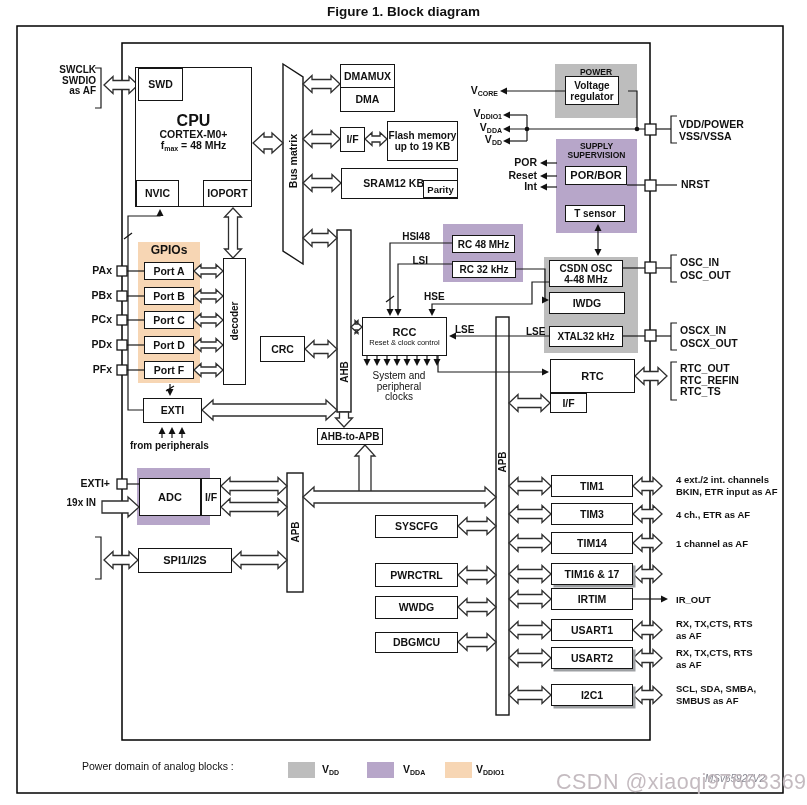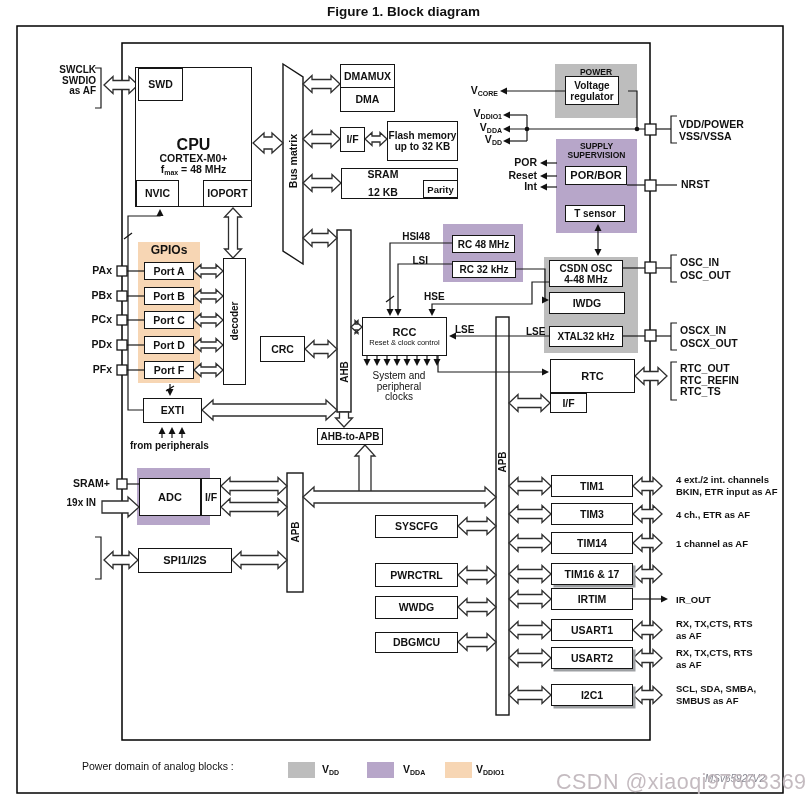--- a/index.html
+++ b/index.html
@@ -185,38 +185,38 @@
       <path d="M95,68 L101,68 L101,108 L95,108" class="wire"></path>
       <path d="M95,537 L101,537 L101,579 L95,579" class="wire"></path>
       <path d="M677,116 L671,116 L671,143 L677,143" class="wire"></path>
       <path d="M677,255 L671,255 L671,282 L677,282" class="wire"></path>
       <path d="M677,323 L671,323 L671,350 L677,350" class="wire"></path>
       <path d="M677,362 L671,362 L671,400 L677,400" class="wire"></path>
     </svg>
 
   <div class="l c" style="left:0;top:6px;width:807px;font-size:13.5px">Figure 1. Block diagram</div>
 
-  <div class="b" style="left:135px;top:67px;width:117px;height:140px;justify-content:flex-start;padding-top:68px">
+  <div class="b" style="left:135px;top:67px;width:117px;height:140px;justify-content:flex-start;padding-top:44px">
     <span style="font-size:16px;line-height:17px">CPU</span>
     <span>CORTEX-M0+</span>
     <span><span>f</span><sub>max</sub><span> = 48 MHz</span></span>
   </div>
   <div class="b" style="left:138px;top:68px;width:45px;height:33px">SWD</div>
   <div class="b" style="left:136px;top:180px;width:43px;height:27px">NVIC</div>
   <div class="b" style="left:203px;top:180px;width:49px;height:27px">IOPORT</div>
 
   <div class="b" style="left:340px;top:64px;width:55px;height:24px">DMAMUX</div>
   <div class="b" style="left:340px;top:87px;width:55px;height:25px">DMA</div>
   <div class="b" style="left:340px;top:127px;width:25px;height:25px">I/F</div>
   <div class="b f10" style="left:387px;top:121px;width:71px;height:40px">
     <span>Flash memory</span>
-      <span>up to 32 KB</span>
+      <span>up to 19 KB</span>
   </div>
   <div class="b" style="left:341px;top:168px;width:117px;height:31px">
-    <div style="position:absolute;left:0;top:0;width:82px;height:100%;display:flex;flex-direction:column;align-items:center;justify-content:space-between">
+    <div style="position:absolute;left:0;top:0;width:82px;height:100%;display:flex;flex-direction:row;align-items:center;justify-content:flex-end">
       <span>SRAM</span>
         <span>12 KB</span>
     </div>
   </div>
   <div class="b f95" style="left:423px;top:180px;width:35px;height:18px">Parity</div>
 
   <div class="l c" style="left:138px;top:245px;width:62px;font-size:12px">GPIOs</div>
   <div class="b" style="left:144px;top:262px;width:50px;height:18px">Port A</div>
   <div class="b" style="left:144px;top:287px;width:50px;height:18px">Port B</div>
   <div class="b" style="left:144px;top:311px;width:50px;height:18px">Port C</div>
@@ -301,21 +301,21 @@
   <div class="l r" style="left:38px;top:65px;width:58px;font-size:10px;line-height:10.5px">
     <span style="display:block">SWCLK</span>
     <span style="display:block">SWDIO</span>
     <span style="display:block">as AF</span>
   </div>
   <div class="l r" style="left:78px;top:265px;width:34px">PAx</div>
   <div class="l r" style="left:78px;top:290px;width:34px">PBx</div>
   <div class="l r" style="left:78px;top:314px;width:34px">PCx</div>
   <div class="l r" style="left:78px;top:339px;width:34px">PDx</div>
   <div class="l r" style="left:78px;top:364px;width:34px">PFx</div>
-  <div class="l r" style="left:60px;top:478px;width:50px">SRAM+</div>
+  <div class="l r" style="left:60px;top:478px;width:50px">EXTI+</div>
   <div class="l r" style="left:56px;top:497px;width:40px;font-size:10px">19x IN</div>
 
   <div class="l" style="left:679px;top:118px;line-height:12px">
     <span style="display:block">VDD/POWER</span>
     <span style="display:block">VSS/VSSA</span>
   </div>
   <div class="l" style="left:681px;top:179px">NRST</div>
   <div class="l" style="left:680px;top:256px;line-height:13px">
     <span style="display:block">OSC_IN</span>
     <span style="display:block">OSC_OUT</span>

